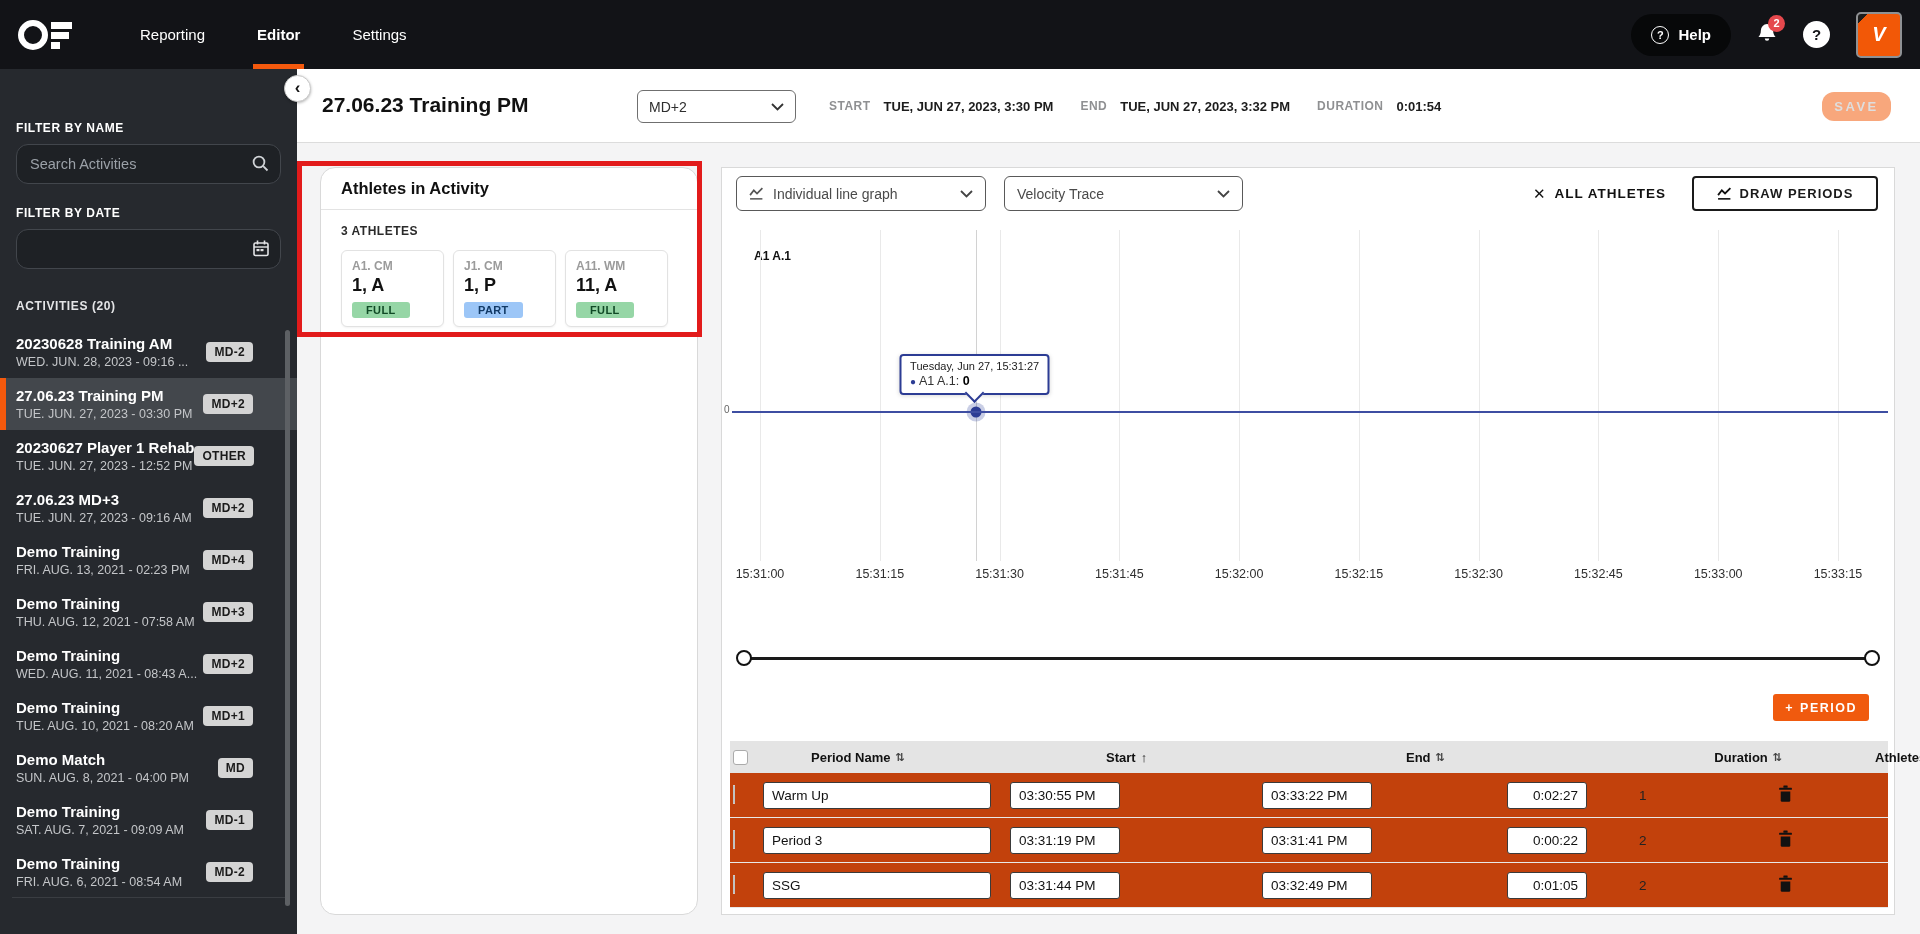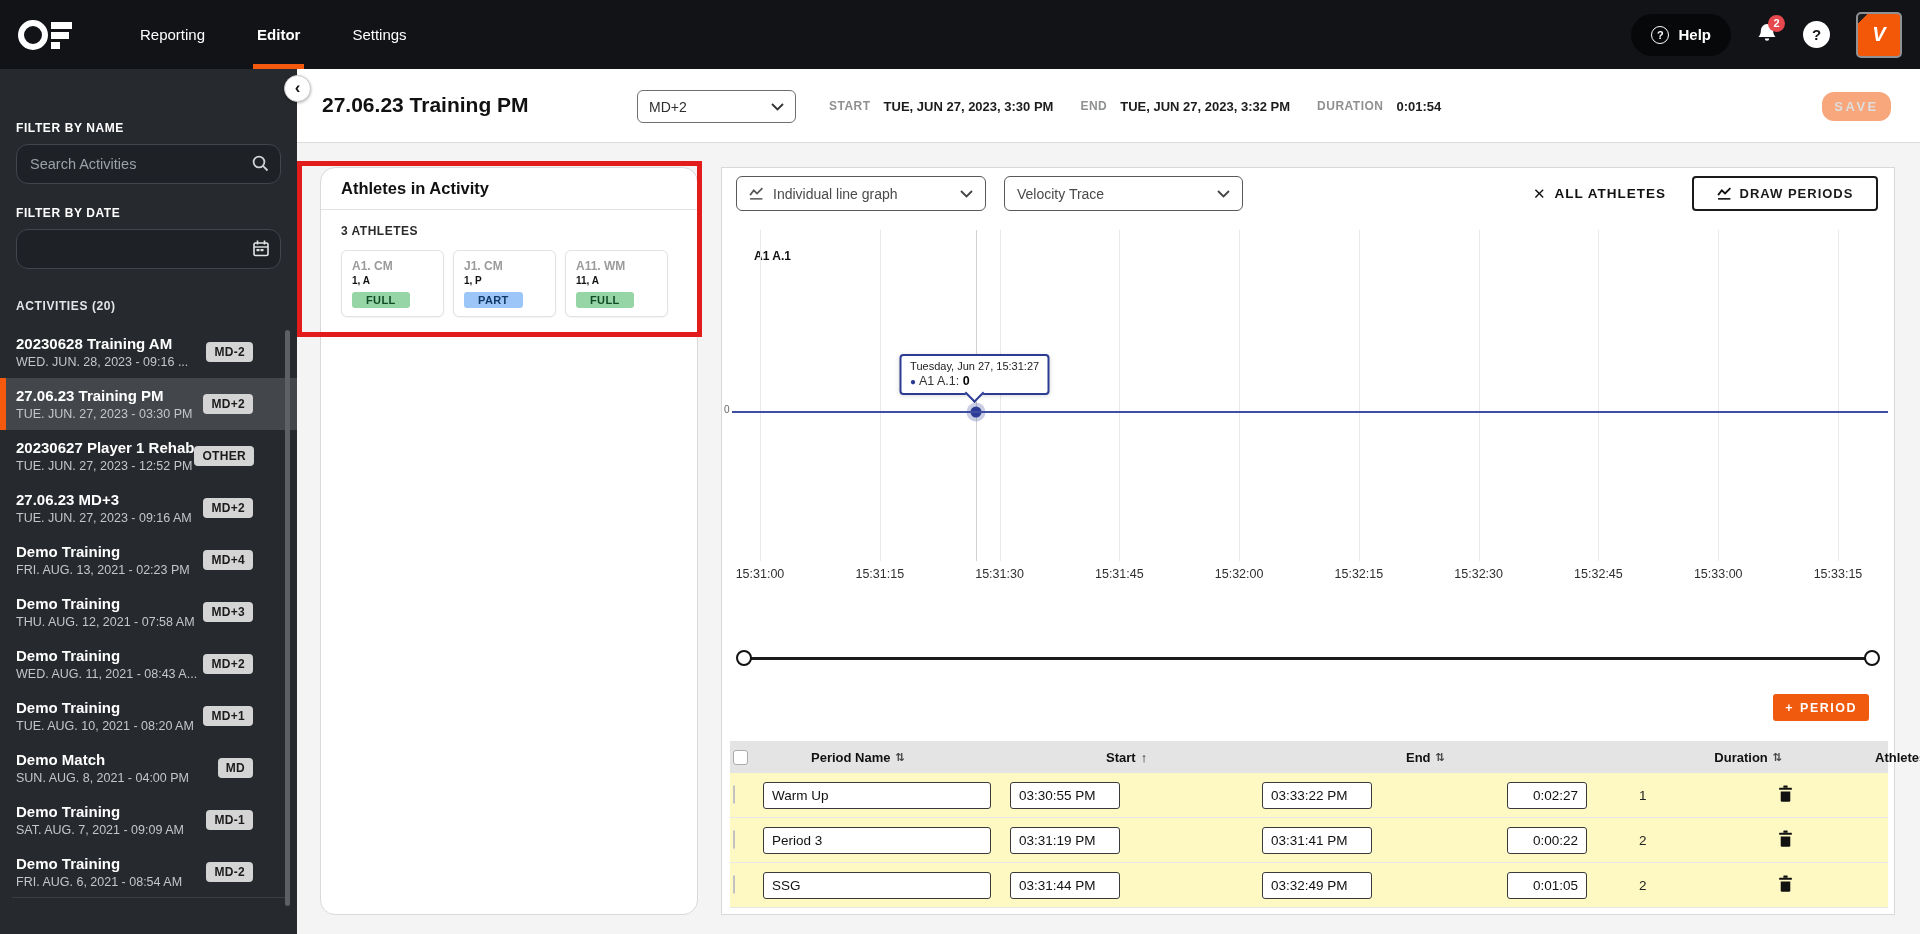--- a/index.html
+++ b/index.html
@@ -78,21 +78,21 @@
   .panel { position:absolute; top:167px; height:748px; background:#fff; border:1px solid #d9d9d9; }
   .ath-panel { left:320px; width:378px;border-radius:15px; }
   .ath-head { height:42px; display:flex; align-items:center; padding:0 20px; font-size:16.5px;
     font-weight:bold; color:#111; border-bottom:1px solid #e3e3e3; }
   .ath-body { padding:14px 20px; }
   .ath-count { font-size:12px; font-weight:bold; color:#2b2b2b; letter-spacing:.5px; }
   .ath-cards { display:flex; gap:9px; margin-top:12px; }
   .ath-card { width:103px; border:1px solid #e2e2e2; border-radius:6px; padding:8px 10px;
     box-shadow:0 1px 2px rgba(0,0,0,.05); background:#fff; }
   .ath-name { color:#9b9b9b; font-size:12px; font-weight:bold; }
-  .ath-detail { color:#111; font-size:10px; font-weight:bold; margin-top:2px; }
+  .ath-detail { color:#111; font-size:18px; font-weight:bold; margin-top:2px; }
   .ath-badge { display:inline-block; margin-top:6px; font-size:11px; font-weight:bold; border-radius:3px;
     padding:2px 14px; letter-spacing:.4px; }
   .badge-full { background:#96d6a6; color:#104a26; }
   .badge-part { background:#9cc6f7; color:#123a66; }
   .red-box { position:absolute; left:297px; top:161px; width:405px; height:176px; border:5px solid #e21b1b;
     z-index:40; pointer-events:none; }
 
   
   .chart-panel { left:721px; width:1174px; }
   .controls { position:absolute; left:14px; top:8px; display:flex; gap:18px; }
@@ -134,21 +134,21 @@
     border:2.5px solid #111; cursor:pointer; }
   .handle.left { left:0; } .handle.right { right:0; }
 
   .add-period { position:absolute; right:25px; top:526px; height:27px; padding:0 12px; background:#f05a0e;
     border:none; border-radius:3px; color:#fff; font-weight:bold; font-size:12.5px; letter-spacing:1.5px;
     display:flex; align-items:center; gap:6px; cursor:pointer; font-family:inherit; }
 
   .ptable { position:absolute; left:8px; top:573px; width:1158px; }
   .trow { display:grid; grid-template-columns:33px 247px 252px 245px 100px 133px 1fr; align-items:center; }
   .thead { height:32px; background:#e4e4e4; font-size:13px; font-weight:bold; color:#111;gap:48px; }
-  .tbody-row { height:45px; border-bottom:1px solid #e8e8e8; background:#fef9c3; }
+  .tbody-row { height:45px; border-bottom:1px solid #e8e8e8; background:#c2410c; }
   .hcell { display:flex; align-items:center; gap:5px; }
   .sort-ic { color:#444; font-size:11px; }
   .col-dur { justify-content:flex-end; padding-right:17px; }
   .col-ath-h { padding-left:28px; }
   .col-act-h { padding-left:30px;justify-content:center; }
   .cb { width:15px; height:15px; border:1.5px solid #c2c2c2; border-radius:3px; background:#fff;
     margin-left:3px; cursor:pointer; }
   .thead .cb { border-color:#ababab; }
   .cell-input { height:27px; border:1.5px solid #3a3a3a; border-radius:3px; font-size:13.5px; color:#111;
     padding:0 8px; font-family:inherit; background:#fff; }

